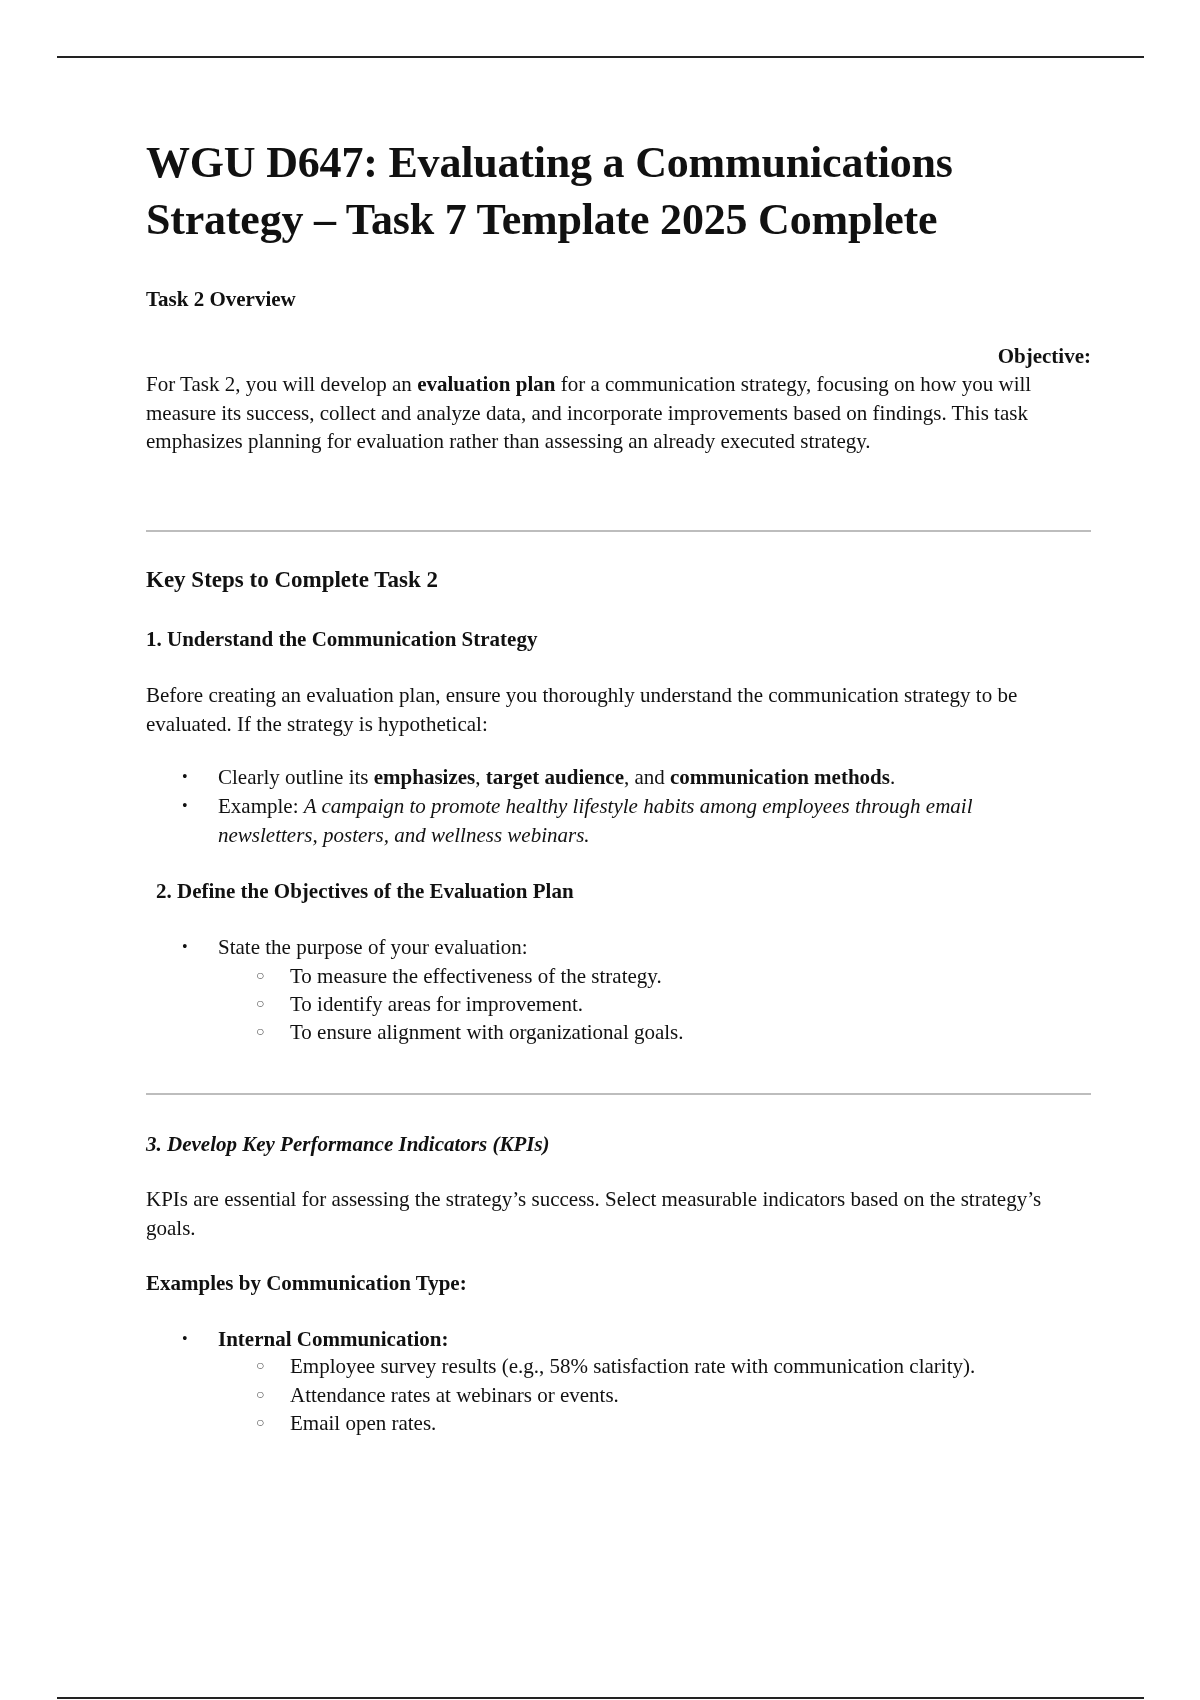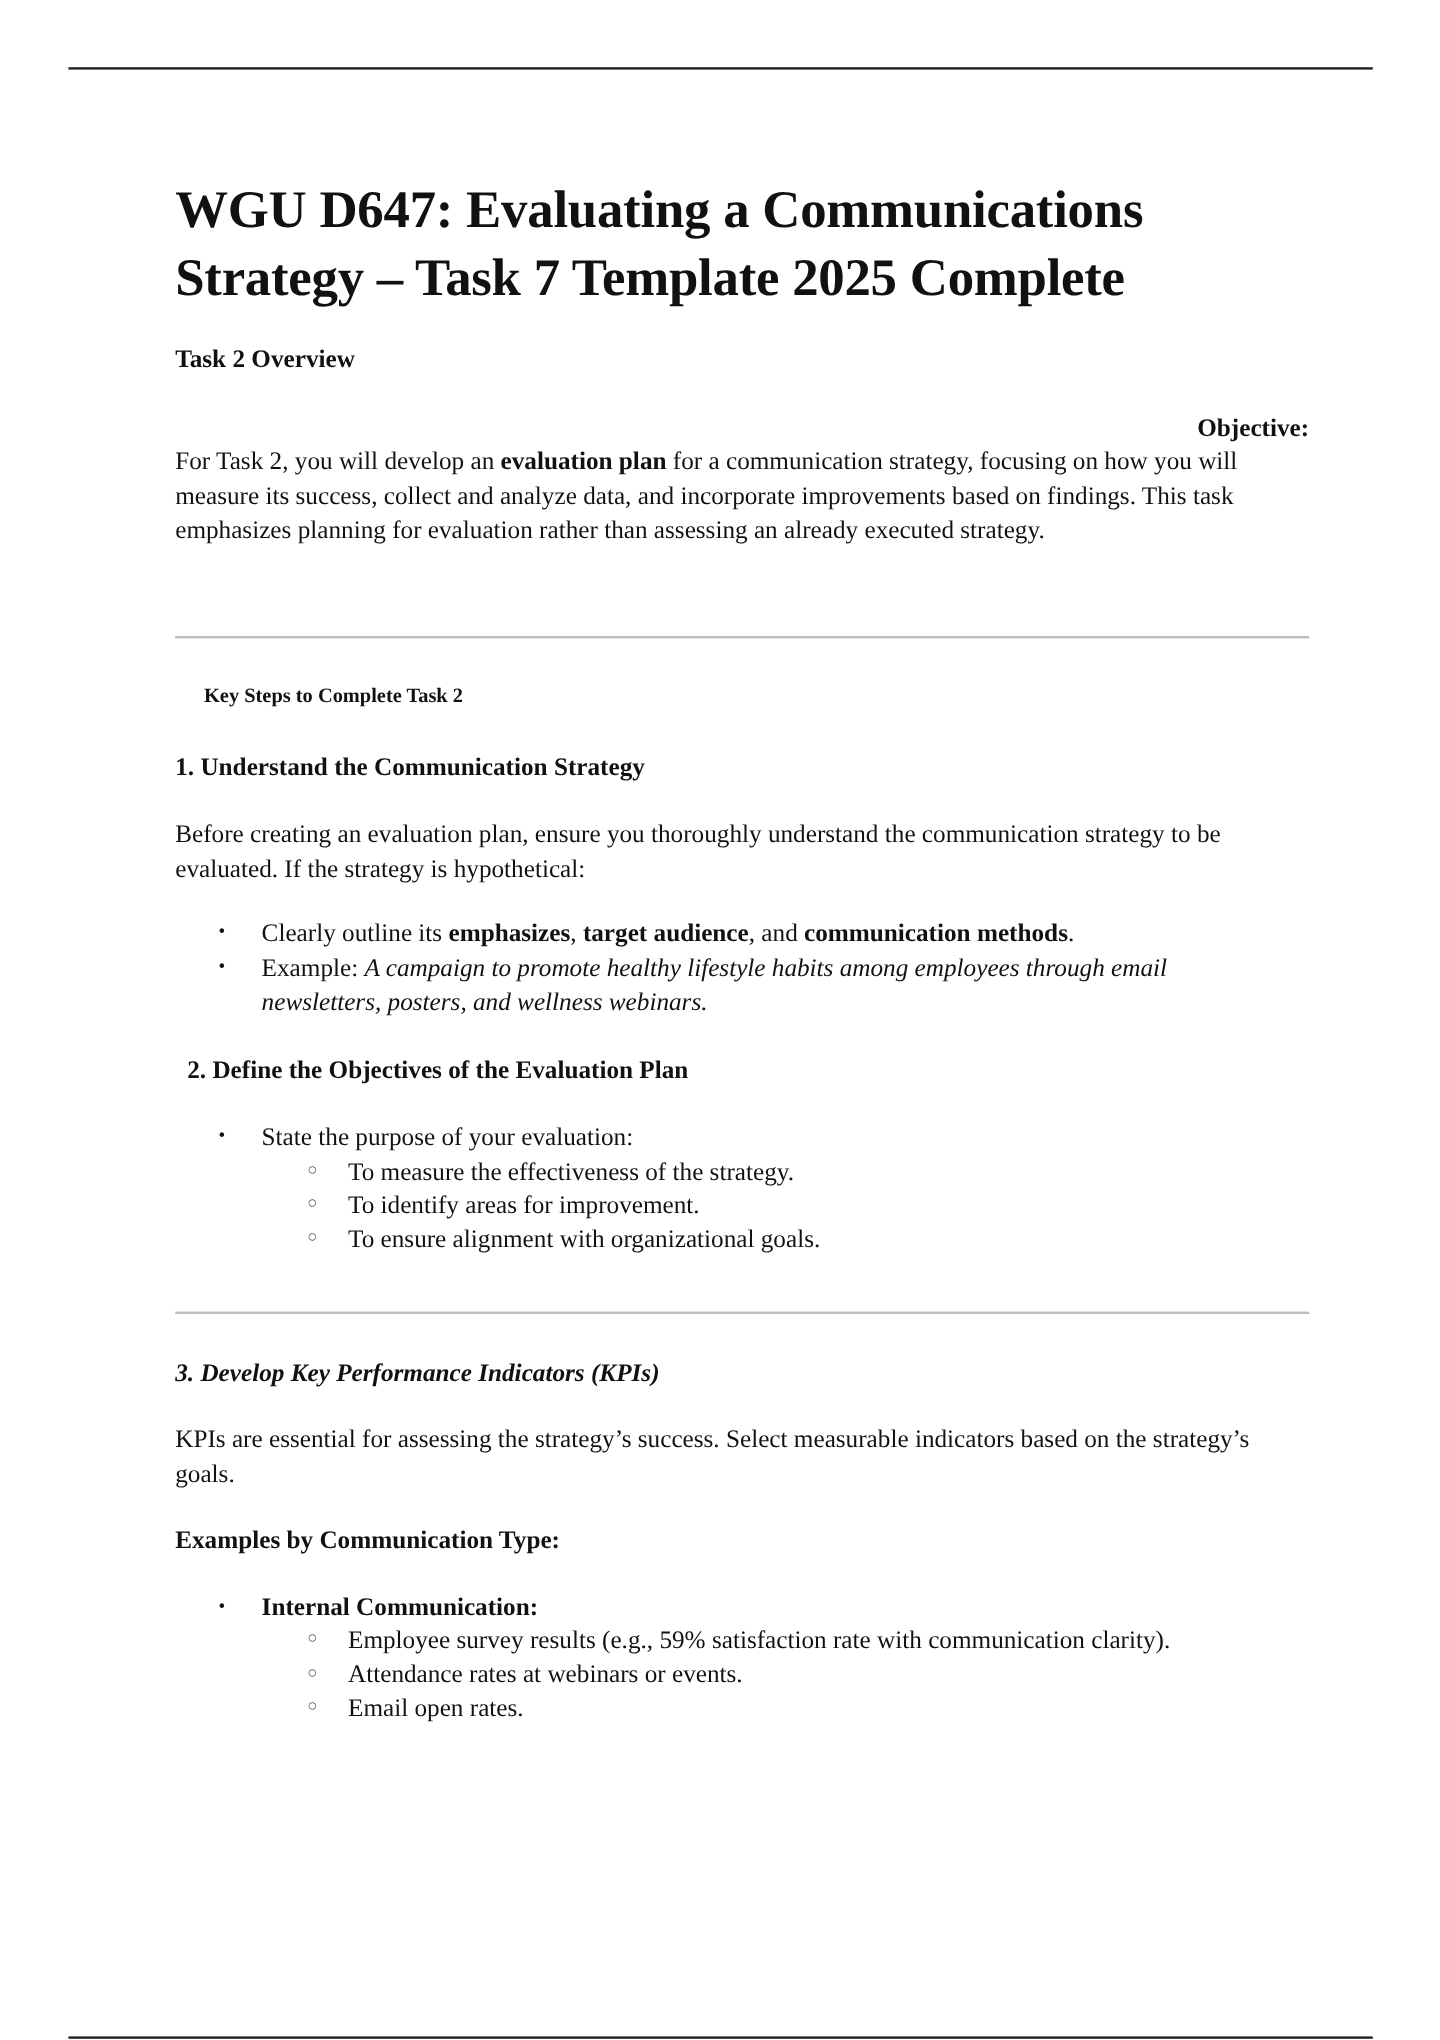--- a/index.html
+++ b/index.html
@@ -1,24 +1,24 @@
 <!DOCTYPE html>
 <html><head>
 <meta charset="utf-8">
 <style>
   html, body { margin: 0; padding: 0; background: #ffffff; }
   body { width: 1200px; height: 1700px; position: relative; overflow: hidden;
          font-family: "Liberation Serif", "DejaVu Serif", serif; color: #111; }
   .rule-top { position: absolute; left: 57px; top: 56px; width: 1087px; height: 2px; background: #222; }
   .rule-bottom { position: absolute; left: 57px; top: 1697px; width: 1087px; height: 2px; background: #222; }
   .content { position: absolute; left: 146px; top: 0; width: 945px; }
-  h1 { position: absolute; top: 146px; left: 0; margin: 0; font-size: 44px; line-height: 57px; font-weight: bold; width: 960px; letter-spacing: -0.2px; }
+  h1 { position: absolute; top: 134px; left: 0; margin: 0; font-size: 44px; line-height: 57px; font-weight: bold; width: 960px; letter-spacing: -0.2px; }
   .p { position: absolute; left: 0; margin: 0; font-size: 21px; line-height: 28.5px; width: 945px; }
   .b { font-weight: bold; }
-  .h2 { font-size: 17px; font-weight: bold; margin-left: 24px; }
+  .h2 { font-size: 23px; font-weight: bold; }
   .h3 { font-weight: bold; }
   .hr { position: absolute; left: 0; width: 945px; height: 2px; background: #bdbdbd; }
   ul { list-style: none; margin: 0; padding: 0; }
   .li { position: absolute; font-size: 21px; line-height: 28.5px; }
   .bullet { position: absolute; left: -36px; top: 0; font-size: 16px; }
   .sub-bullet { position: absolute; left: -34px; top: 0; font-size: 14px; color: #555; }
   em { font-style: italic; }
 </style>
 </head>
 <body>
@@ -83,21 +83,21 @@
 
   <p class="p h3" style="top:1269px;">Examples by Communication Type:</p>
 
   <ul>
     <li class="li b" style="top:1325px; left:72px; width:870px;">
       <span class="bullet" style="font-weight:normal;">•</span>
       <span>Internal Communication:</span>
     </li>
     <li class="li" style="top:1352px; left:144px; width:830px;">
       <span class="sub-bullet">○</span>
-      <span>Employee survey results (e.g., 59% satisfaction rate with communication clarity).</span>
+      <span>Employee survey results (e.g., 58% satisfaction rate with communication clarity).</span>
     </li>
     <li class="li" style="top:1381px; left:144px; width:830px;">
       <span class="sub-bullet">○</span>
       <span>Attendance rates at webinars or events.</span>
     </li>
     <li class="li" style="top:1409px; left:144px; width:830px;">
       <span class="sub-bullet">○</span>
       <span>Email open rates.</span>
     </li>
   </ul>

